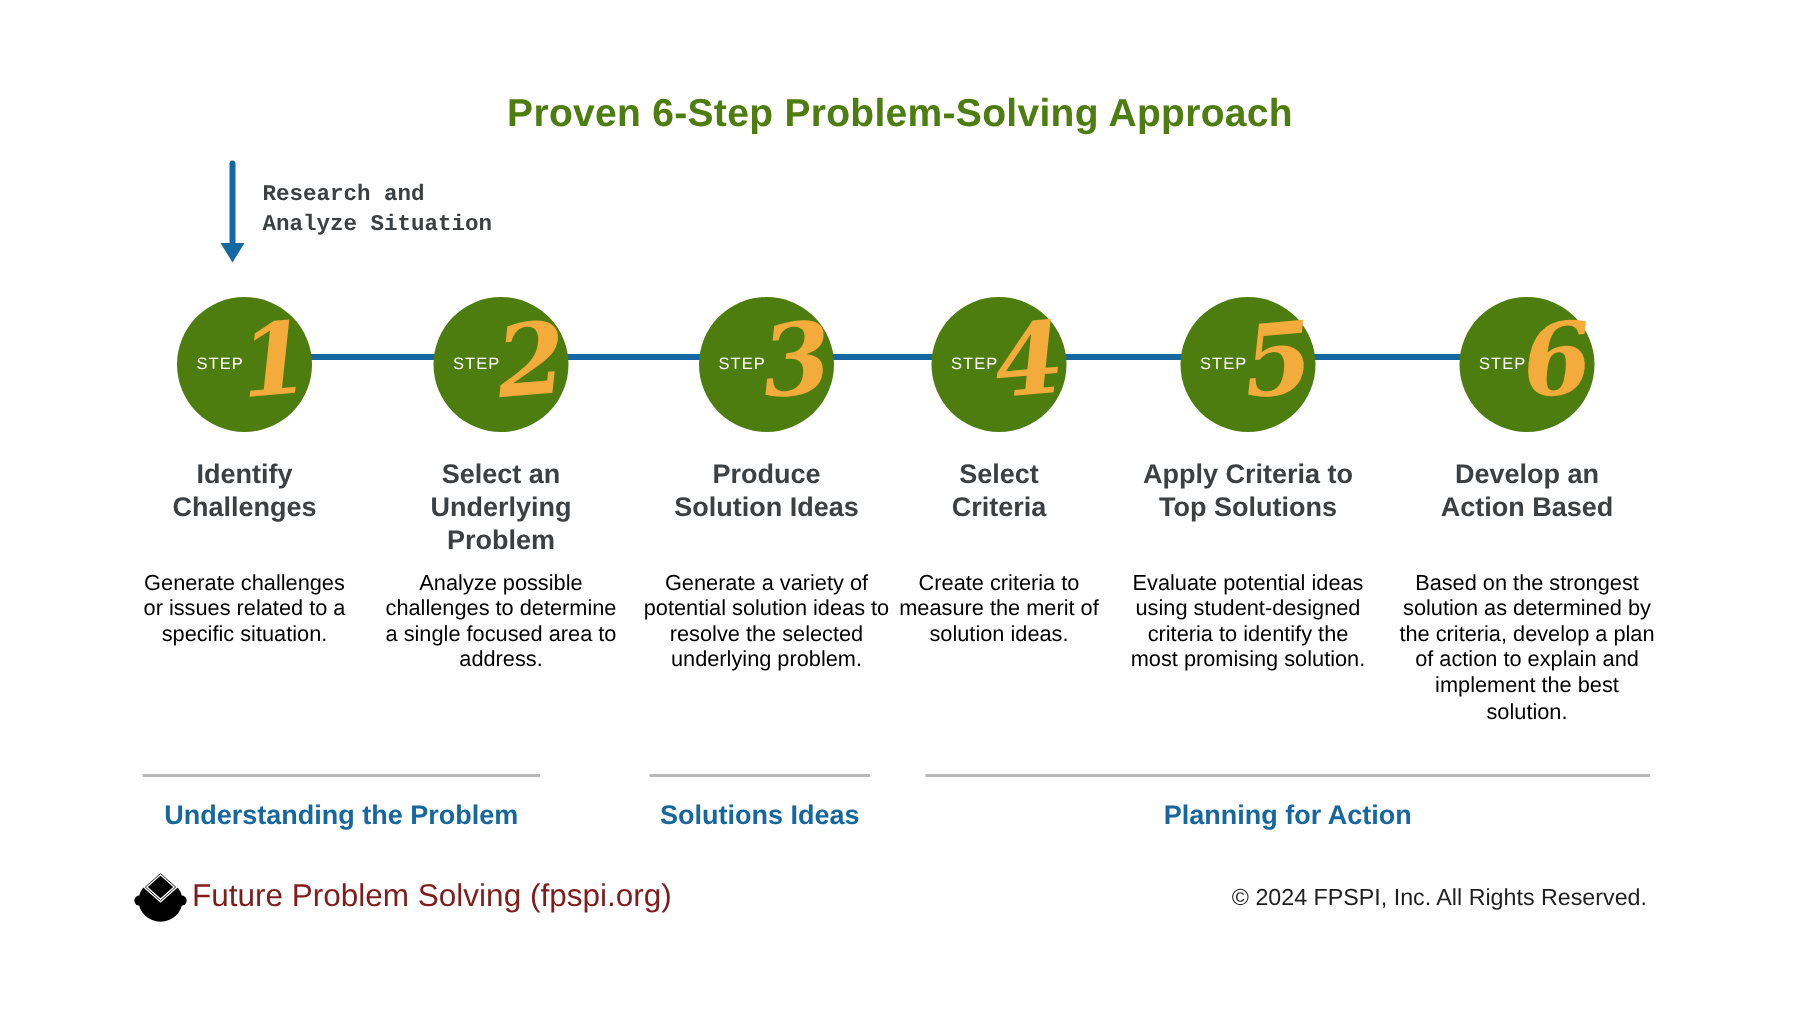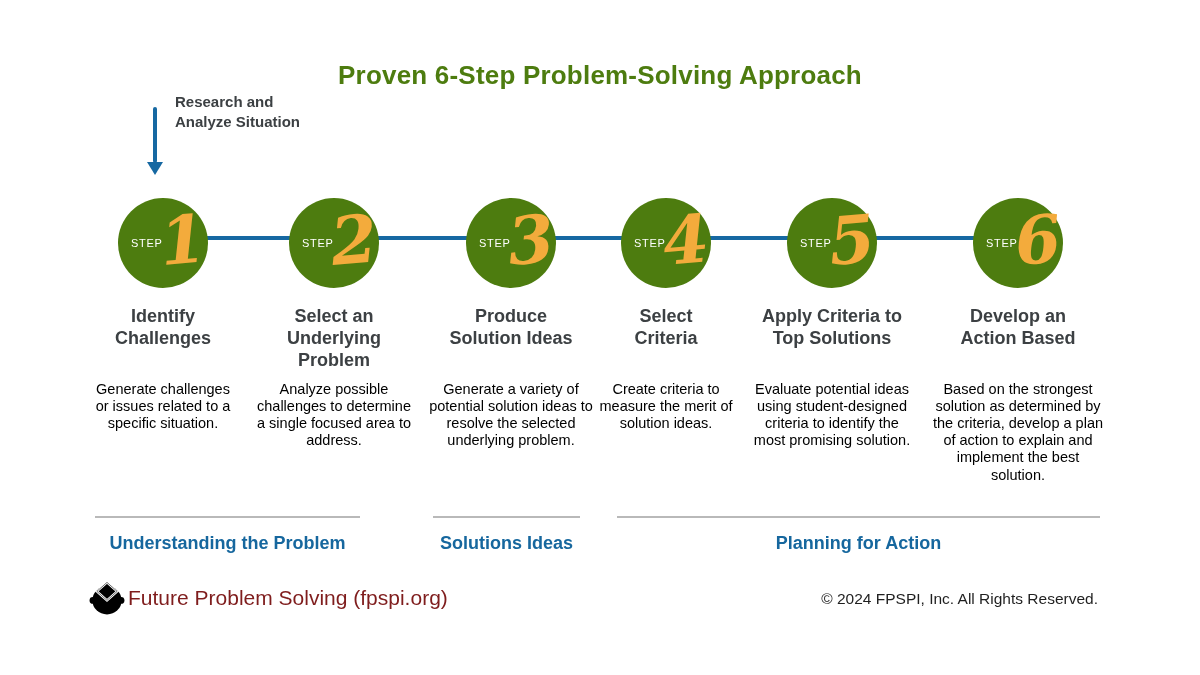--- a/index.html
+++ b/index.html
@@ -35,26 +35,27 @@
   .arrow-head {
     position: absolute;
     left: 147px; top: 162px;
     width: 0; height: 0;
     border-left: 8px solid transparent;
     border-right: 8px solid transparent;
     border-top: 13px solid #1668A2;
   }
   .annotation-label {
     position: absolute;
-    left: 175px; top: 92px;
+    left: 175px; top: 120px;
     font-size: 15px;
     font-weight: bold;
     color: #3C4043;
     line-height: 1.35;
     white-space: pre-line;
+    font-family: Liberation Mono, monospace;
   }
 
   
   .connector {
     position: absolute;
     left: 163px; top: 236px;
     width: 855px; height: 4px;
     background: #1668A2;
     z-index: 1;
   }

